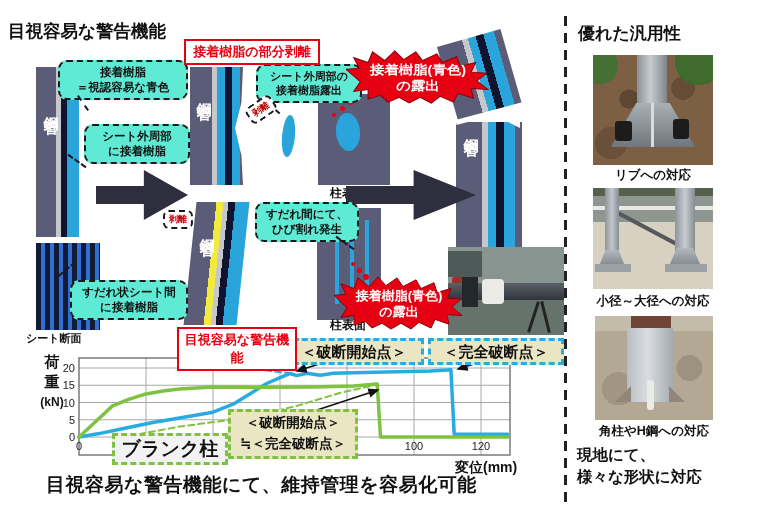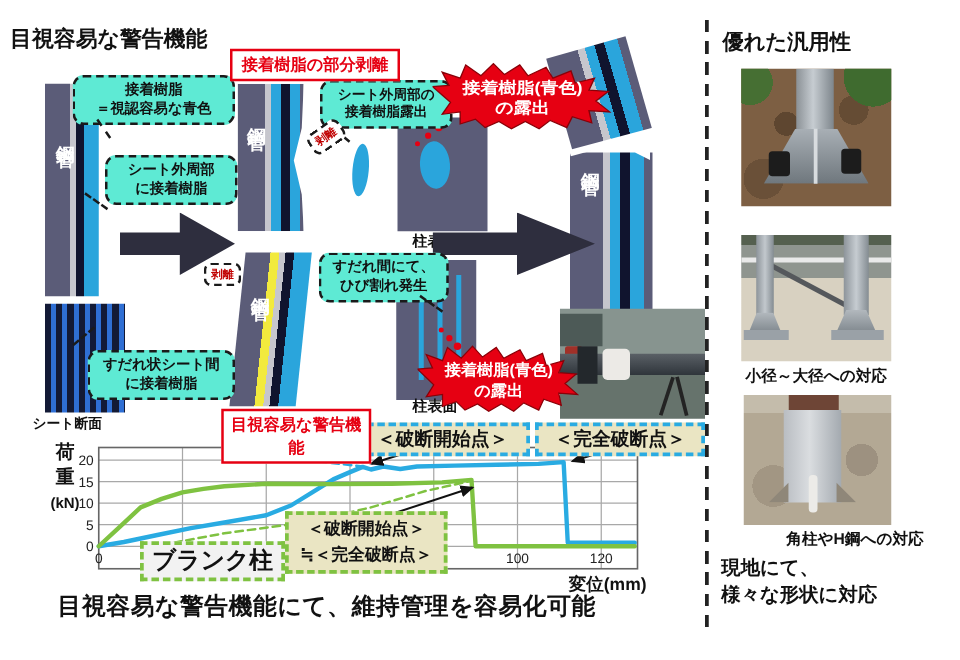--- a/index.html
+++ b/index.html
@@ -218,20 +218,21 @@
       radial-gradient(circle at 30% 40%, #5e4630 0 9%, transparent 9%),
       radial-gradient(circle at 75% 30%, #654c34 0 10%, transparent 10%),
       radial-gradient(circle at 15% 80%, #6a5038 0 12%, transparent 12%),
       #7d5f43;">
     <div class="ph-el" style="left:44px;top:0;width:30px;height:60px;background:linear-gradient(90deg,#8b9196,#c6ccd1 45%,#7e868c);"></div>
     <div class="ph-el" style="left:18px;top:48px;width:84px;height:44px;background:linear-gradient(#a8afb5,#6f777d);clip-path:polygon(30% 0,70% 0,100% 100%,0 100%);"></div>
     <div class="ph-el" style="left:58px;top:48px;width:3px;height:44px;background:#d8dcdf;"></div>
     <div class="ph-el" style="left:22px;top:66px;width:17px;height:20px;background:#1c1c1c;border-radius:3px;"></div>
     <div class="ph-el" style="left:80px;top:64px;width:16px;height:20px;background:#1c1c1c;border-radius:3px;"></div>
   </div>
+  <div class="caption" style="left:593px;top:167px;width:120px;">リブへの対応</div>
 
   <div class="photo" style="left:593px;top:188px;width:120px;height:101px;background:linear-gradient(180deg,#55604f 0 8%,#8f958f 8% 34%,#d8d1c1 34% 100%);">
     <div class="ph-el" style="left:0;top:18px;width:120px;height:4px;background:#e9e9e9;"></div>
     <div class="ph-el" style="left:20px;top:20px;width:86px;height:4px;background:#55585c;transform:rotate(28deg);transform-origin:0 0;"></div>
     <div class="ph-el" style="left:12px;top:0;width:14px;height:66px;background:linear-gradient(90deg,#8d949a,#c2c8cd 50%,#848c92);"></div>
     <div class="ph-el" style="left:6px;top:62px;width:26px;height:16px;background:linear-gradient(#b2b8bd,#80888e);clip-path:polygon(25% 0,75% 0,100% 100%,0 100%);"></div>
     <div class="ph-el" style="left:2px;top:76px;width:36px;height:8px;background:#9aa1a7;"></div>
     <div class="ph-el" style="left:82px;top:0;width:20px;height:64px;background:linear-gradient(90deg,#8d949a,#c6ccd1 50%,#848c92);"></div>
     <div class="ph-el" style="left:76px;top:60px;width:32px;height:18px;background:linear-gradient(#b2b8bd,#80888e);clip-path:polygon(25% 0,75% 0,100% 100%,0 100%);"></div>
     <div class="ph-el" style="left:72px;top:76px;width:42px;height:8px;background:#9aa1a7;"></div>
@@ -241,20 +242,20 @@
   <div class="photo" style="left:595px;top:316px;width:118px;height:104px;background:
       radial-gradient(circle at 20% 70%, #a29683 0 14%, transparent 14%),
       radial-gradient(circle at 80% 50%, #9d9180 0 12%, transparent 12%),
       linear-gradient(180deg,#c4bcab 0 14%, #b3a894 14% 100%);">
     <div class="ph-el" style="left:36px;top:0;width:40px;height:14px;background:#6e4536;"></div>
     <div class="ph-el" style="left:32px;top:12px;width:46px;height:74px;background:linear-gradient(90deg,#b9bdc2,#dadde0 45%,#a4aab0);"></div>
     <div class="ph-el" style="left:20px;top:70px;width:16px;height:16px;background:#8f8779;clip-path:polygon(100% 0,100% 100%,0 100%);"></div>
     <div class="ph-el" style="left:74px;top:70px;width:16px;height:16px;background:#8f8779;clip-path:polygon(0 0,100% 100%,0 100%);"></div>
     <div class="ph-el" style="left:52px;top:64px;width:7px;height:30px;background:#ecebe8;border-radius:3px;"></div>
   </div>
-  <div class="caption" style="left:593px;top:423px;width:122px;margin-left:30px;">角柱やH鋼への対応</div>
+  <div class="caption" style="left:593px;top:423px;width:122px;">角柱やH鋼への対応</div>
 
   <div class="abs bold" style="left:577px;top:444px;font-size:15.5px;line-height:1.45;">
     <div>現地にて、</div>
     <div>様々な形状に対応</div>
   </div>
 
 </div>
 
 </body></html>

